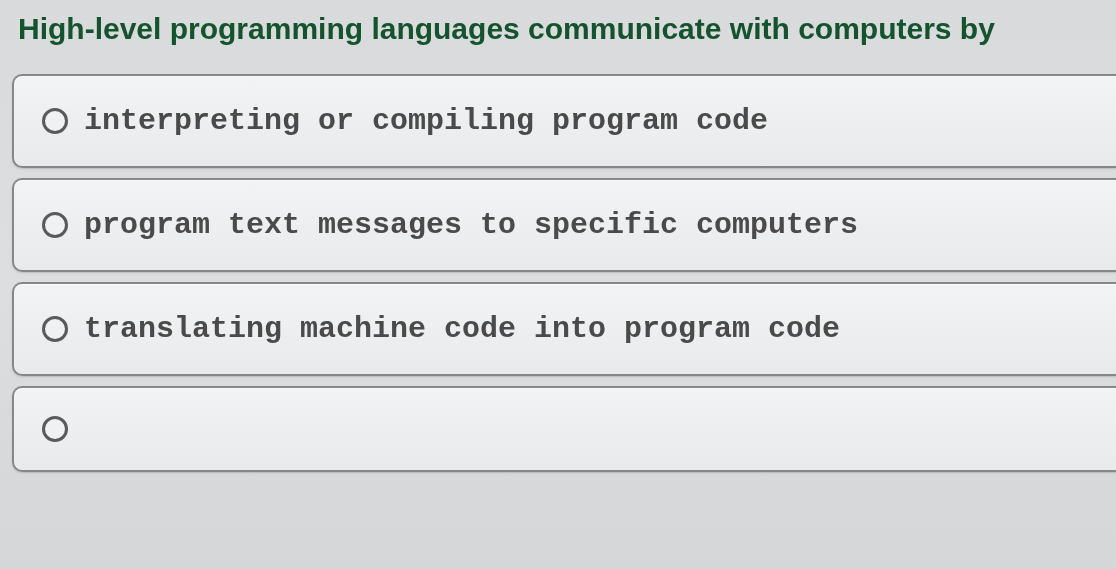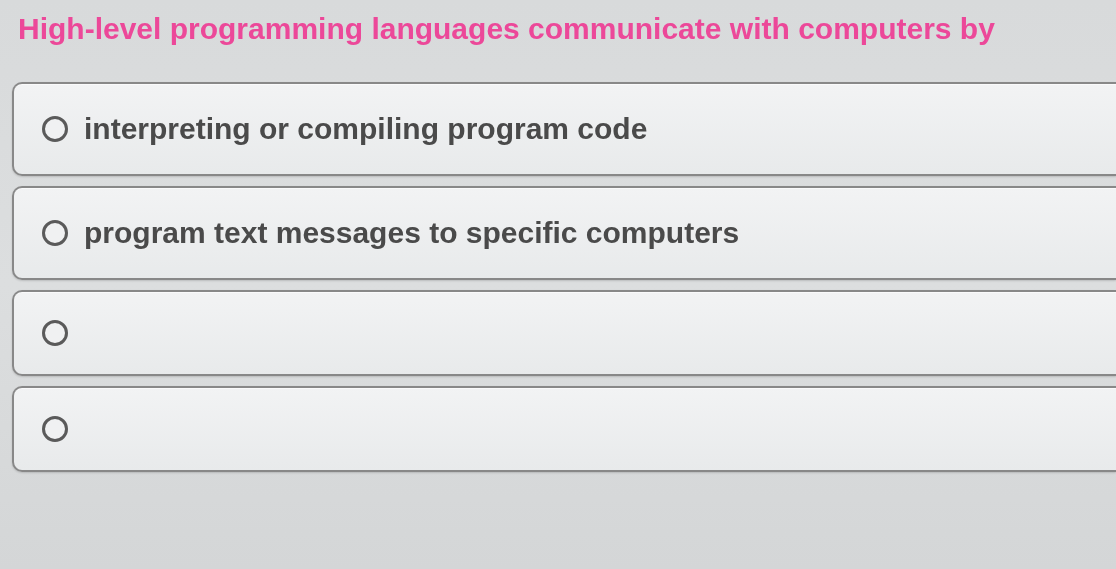--- a/index.html
+++ b/index.html
@@ -11,35 +11,36 @@
       width: 1116px;
       height: 569px;
       background: linear-gradient(180deg, #d8dadb 0%, #dcdedf 50%, #d4d6d7 100%);
       font-family: Arial, Helvetica, sans-serif;
       padding: 12px 0 0 12px;
       overflow: hidden;
     }
     .question-text {
       font-size: 30px;
       font-weight: bold;
-      color: #ec4899;
-      margin-bottom: 36px;
+      color: #14532d;
+      margin-bottom: 28px;
       padding-left: 6px;
     }
     .option {
       background: linear-gradient(180deg, #f2f3f4 0%, #e8eaeb 100%);
       border: 2px solid #888;
       border-radius: 10px 0 0 10px;
       border-right: none;
       padding: 28px 20px 28px 28px;
       margin-bottom: 10px;
       display: flex;
       align-items: center;
       cursor: pointer;
       box-shadow: inset 0 1px 0 rgba(255,255,255,0.6), 0 1px 2px rgba(0,0,0,0.15);
+      font-family: Liberation Mono, monospace;
     }
     .radio-circle {
       width: 26px;
       height: 26px;
       border: 3px solid #5a5a5a;
       border-radius: 50%;
       margin-right: 16px;
       flex-shrink: 0;
       background: #f0f1f2;
     }
@@ -59,17 +60,18 @@
   <span class="option-label">interpreting or compiling program code</span>
 </div>
 
 <div class="option">
   <span class="radio-circle"></span>
   <span class="option-label">program text messages to specific computers</span>
 </div>
 
 <div class="option">
   <span class="radio-circle"></span>
+  <span class="option-label">translating machine code into program code</span>
 </div>
 
 <div class="option">
   <span class="radio-circle"></span>
 </div>
 
 </body></html>

